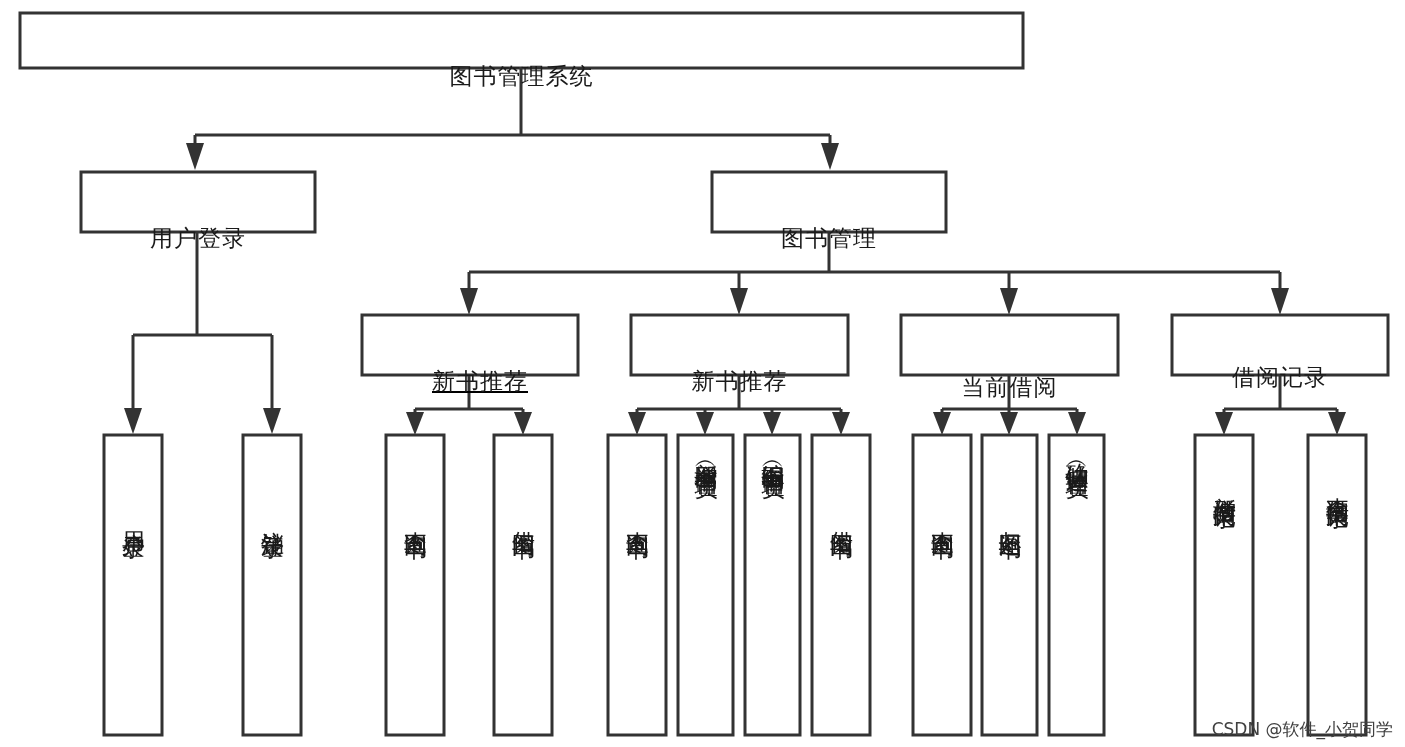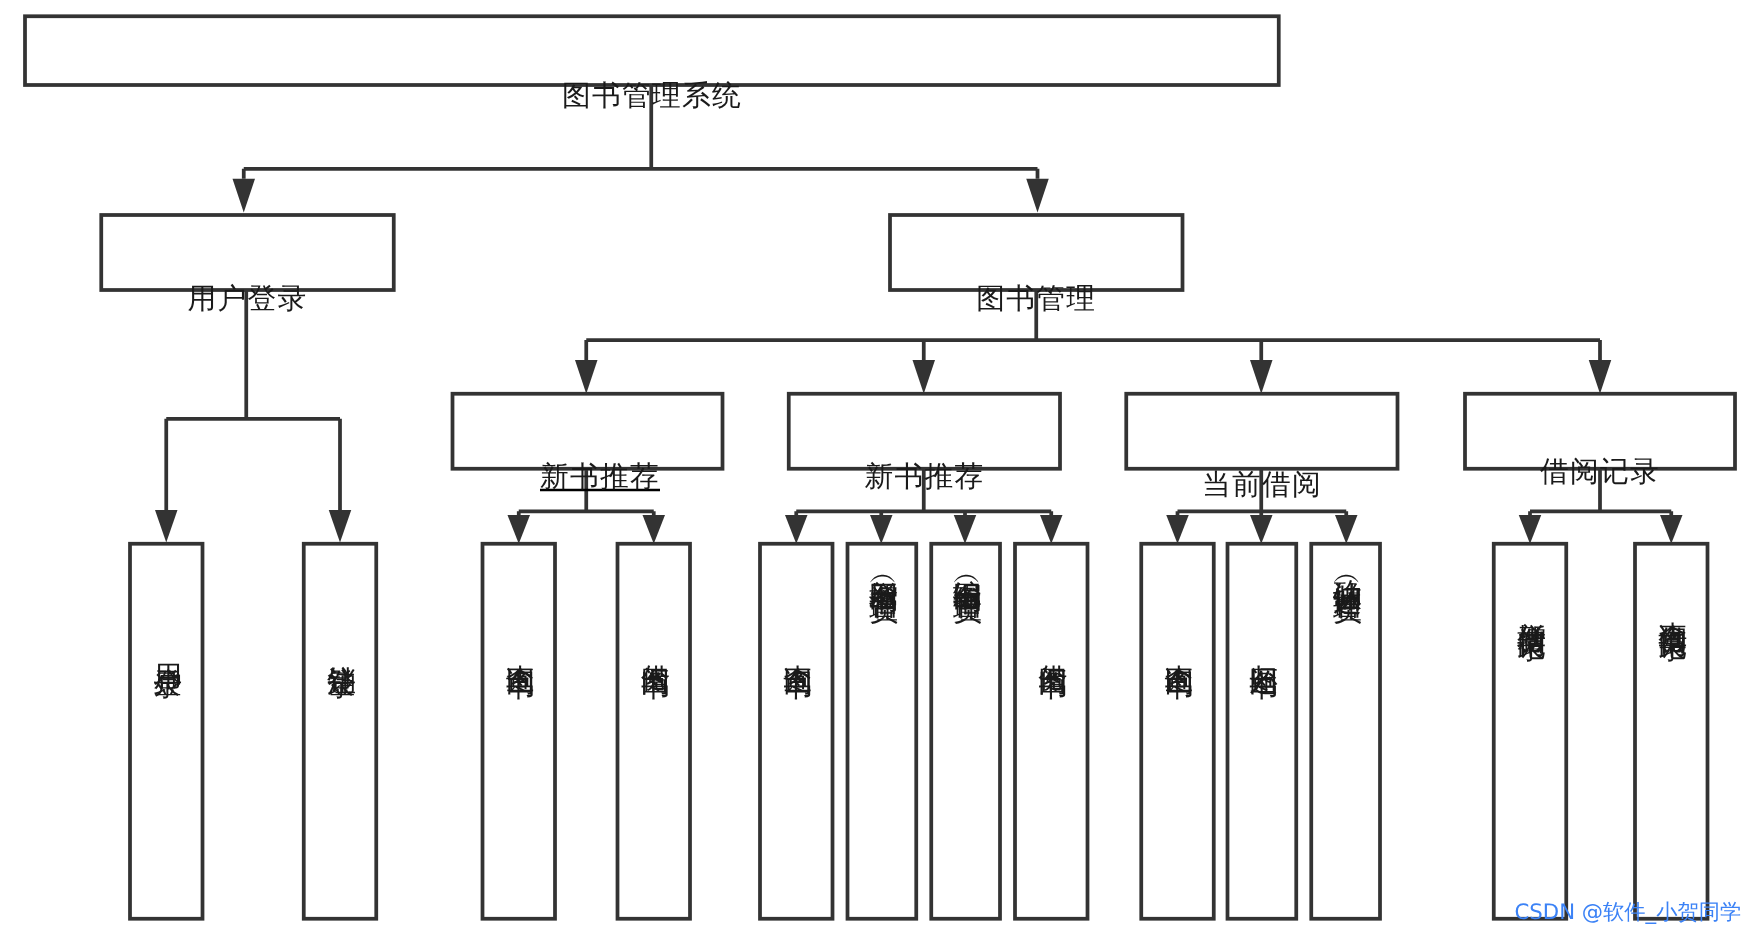--- a/index.html
+++ b/index.html
@@ -73,21 +73,21 @@
     color: #1a1a1a;
     white-space: nowrap;
     letter-spacing: 1px;
   }
   #watermark {
     position: absolute;
     right: 12px;
     bottom: 6px;
     font-family: "DejaVu Sans", "Liberation Sans", sans-serif;
     font-size: 17px;
-    color: #3b82f6;
+    color: #404040;
     white-space: nowrap;
     user-select: none;
   }
 </style>
 </head>
 <body>
 
 <div id="diagram-root">
 
   <svg class="diagram-svg" viewBox="0 0 1405 747" xmlns="http://www.w3.org/2000/svg">

